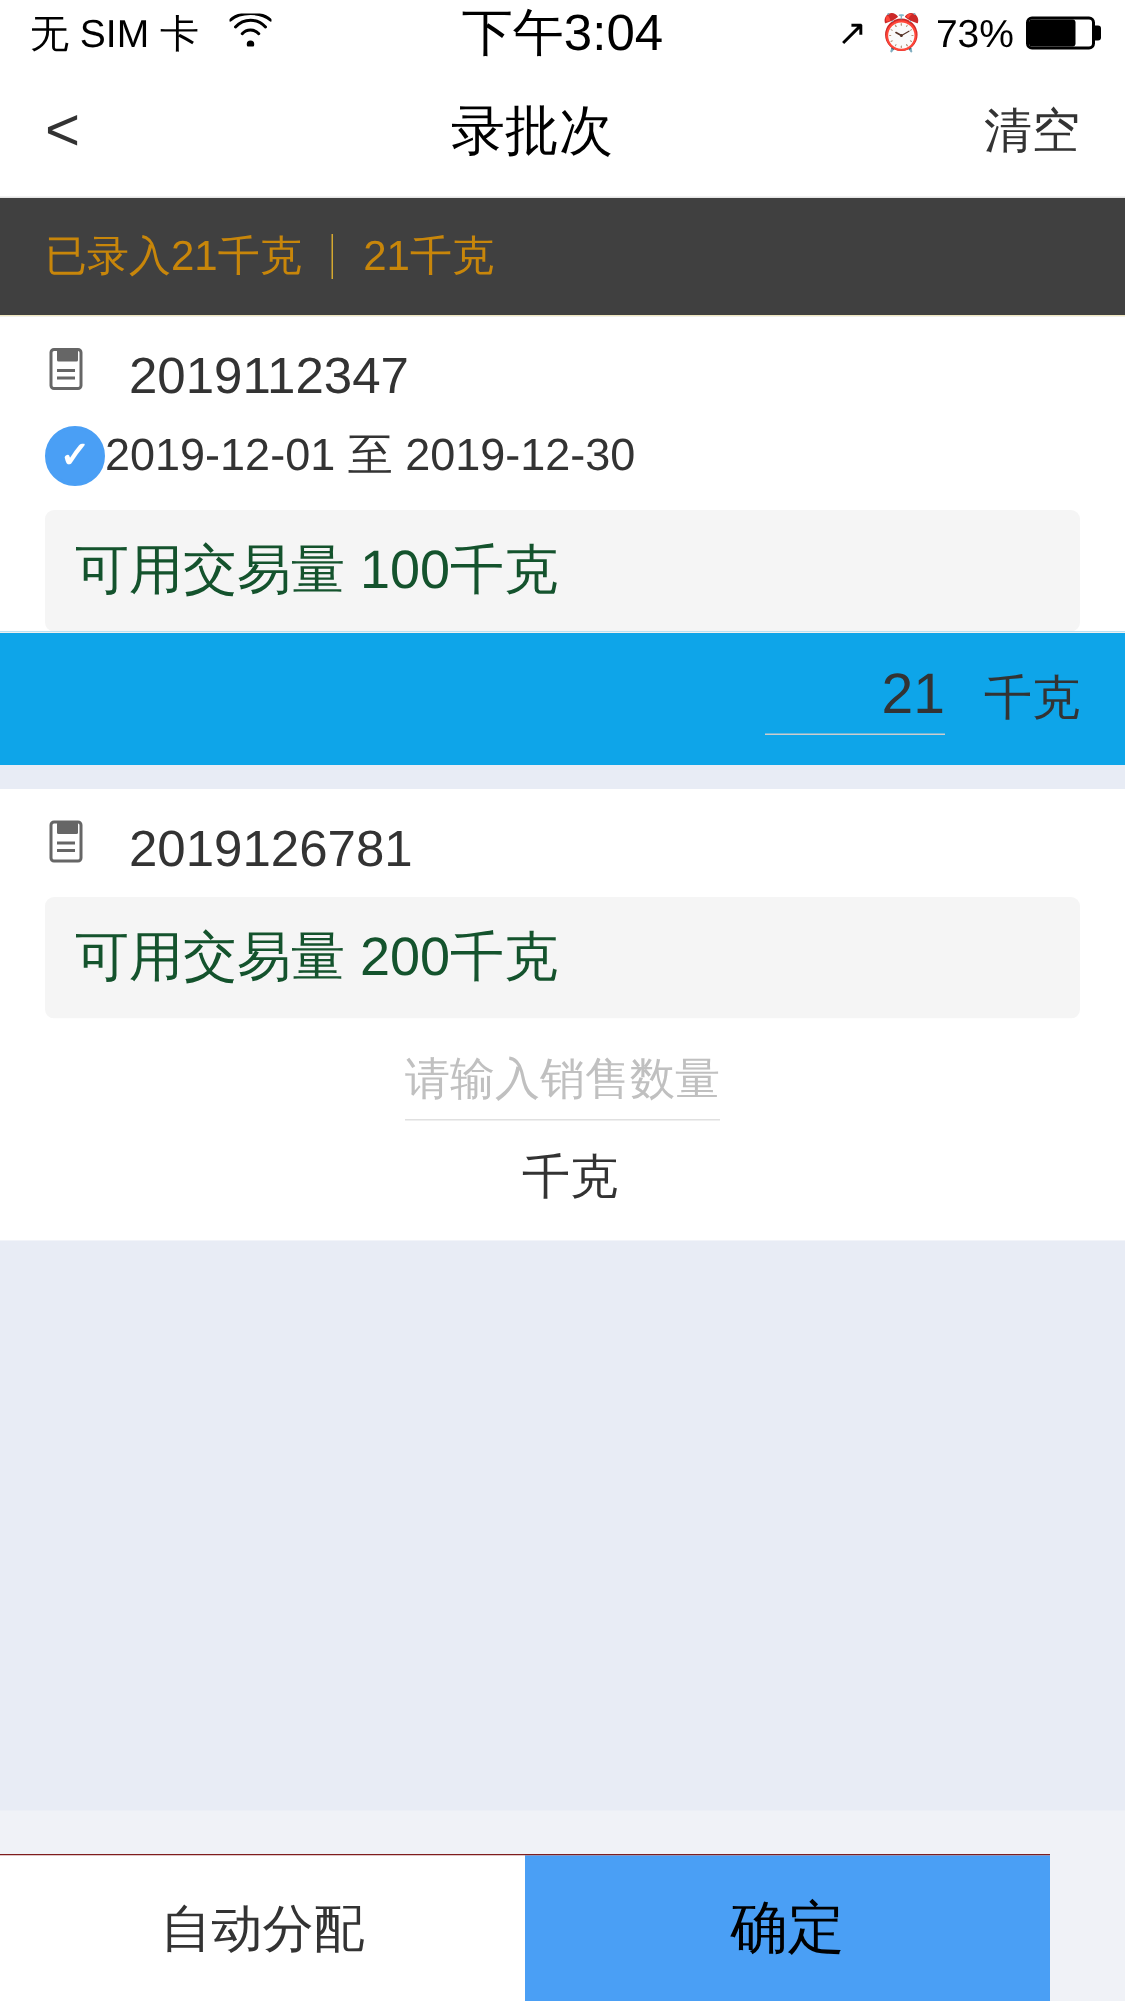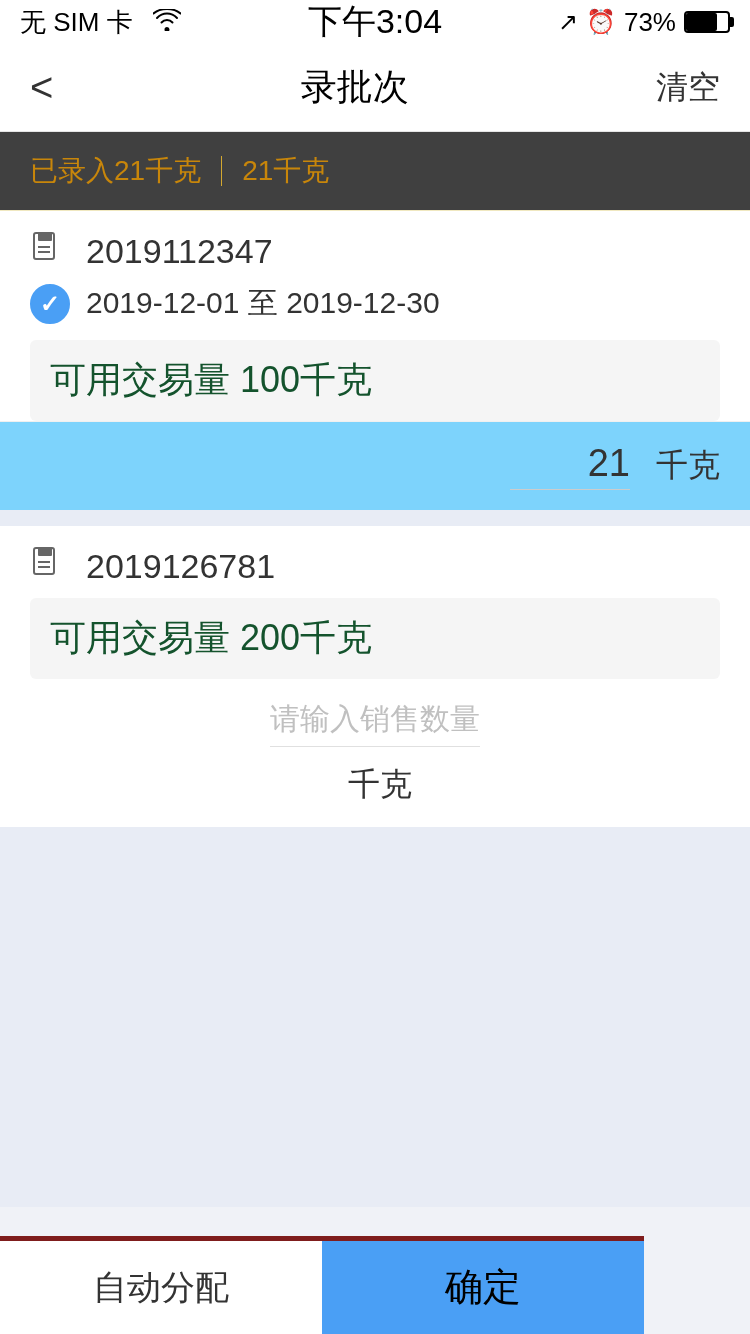--- a/index.html
+++ b/index.html
@@ -135,21 +135,20 @@
       color: #555;
     }
     .batch-id {
       font-size: 34px;
       color: #333;
       font-weight: 500;
     }
     .batch-date-row {
       display: flex;
       align-items: center;
-      gap: 16px;
       margin-bottom: 16px;
     }
     .radio-circle {
       width: 40px;
       height: 40px;
       border-radius: 50%;
       border: 2px solid #ccc;
       background: #fff;
       display: flex;
       align-items: center;
@@ -177,21 +176,21 @@
       margin-bottom: 0;
       margin-left: 0;
     }
     .batch-avail-text {
       font-size: 36px;
       color: #14532d;
     }
 
     
     .quantity-row {
-      background: #7dd3fc;
+      background: #0ea5e9;
       padding: 20px 30px;
       display: flex;
       align-items: center;
       justify-content: flex-end;
       gap: 16px;
       border-top: 1px solid #f0f0f0;
     }
     .quantity-input-wrapper {
       display: flex;
       align-items: center;
@@ -253,25 +252,25 @@
       background: #e8ecf5;
       flex: 1;
       min-height: 380px;
     }
 
     
     .bottom-bar {
       position: fixed;
       bottom: 0;
       left: 0;
-      width: 644px;
+      width: 700px;
       height: 98px;
       display: flex;
       background: #fff;
-      border-top: 5px solid #7f1d1d;
+      border-top: 1px solid #7f1d1d;
     }
     .btn-auto {
       flex: 1;
       background: #fff;
       border: none;
       font-size: 34px;
       color: #333;
       cursor: pointer;
       display: flex;
       align-items: center;

